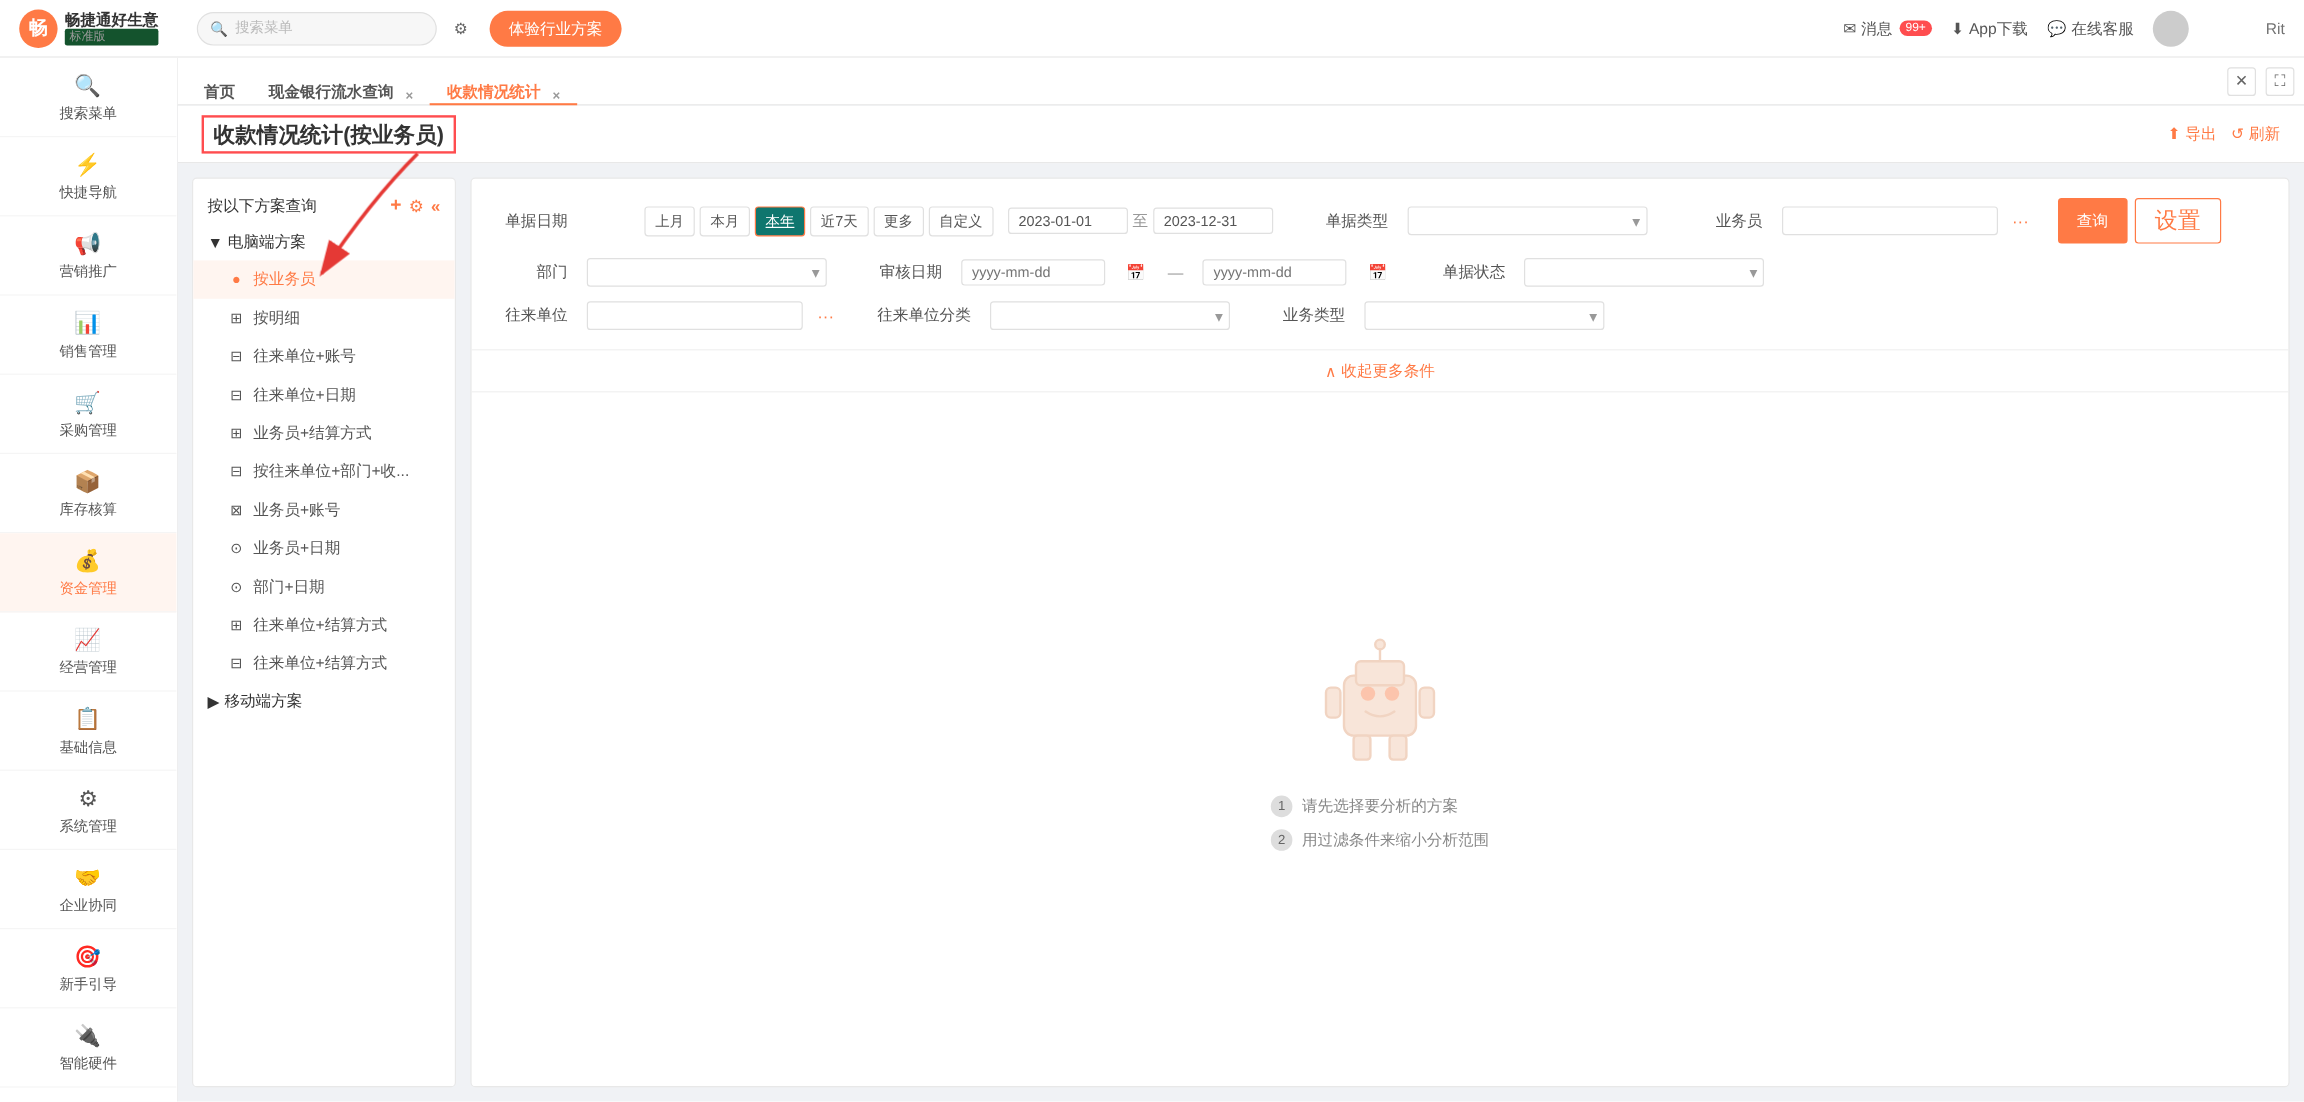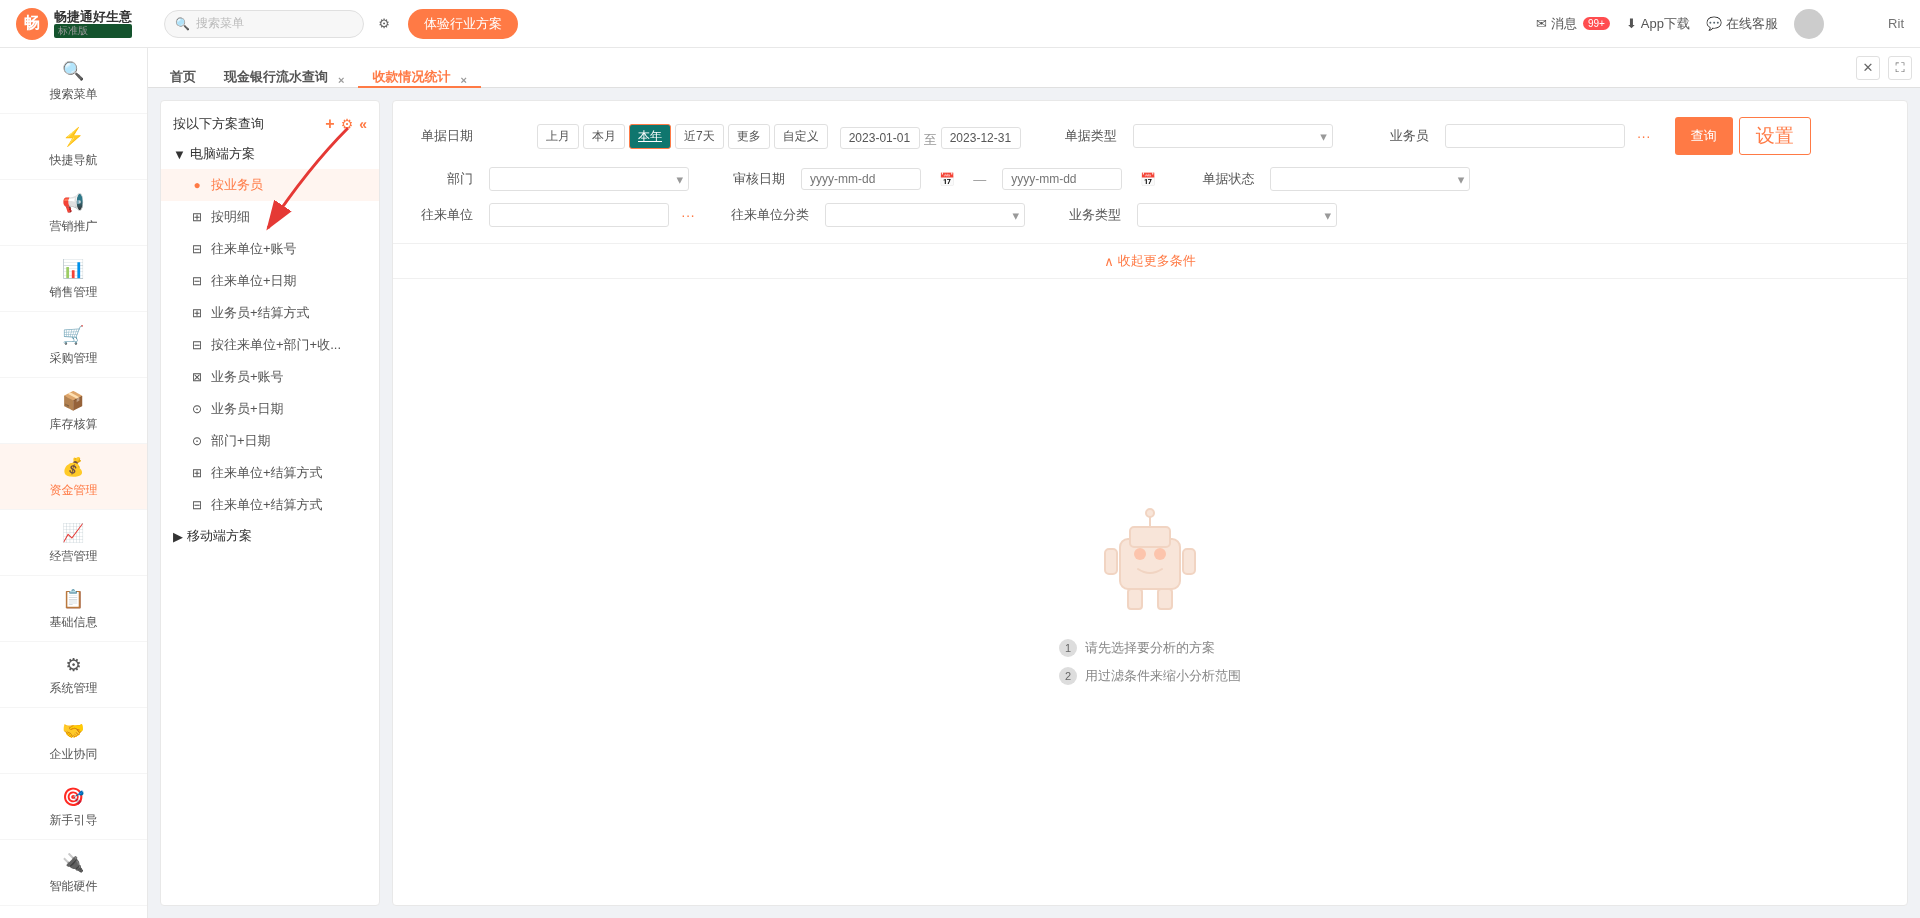--- a/index.html
+++ b/index.html
@@ -304,21 +304,21 @@
     }
     .filter-row:last-child { margin-bottom: 0; }
     .filter-label {
       color: #555;
       font-size: 13px;
       min-width: 60px;
       text-align: right;
     }
     .filter-date-group {
       display: flex;
-      align-items: flex-end;
+      align-items: center;
       gap: 4px;
       padding-left: 48px;
     }
     .date-btn {
       padding: 3px 8px;
       border: 1px solid #e0e0e0;
       border-radius: 3px;
       background: #fff;
       font-size: 12px;
       cursor: pointer;
@@ -329,21 +329,21 @@
       color: #fff;
       border-color: #ff7a45;
       text-decoration: underline;
     }
     .date-input {
       border: 1px solid #e0e0e0;
       border-radius: 3px;
       padding: 3px 8px;
       font-size: 12px;
       color: #555;
-      width: 80px;
+      width: 100px;
     }
     .filter-select {
       border: 1px solid #e0e0e0;
       border-radius: 3px;
       padding: 4px 24px 4px 8px;
       font-size: 12px;
       color: #555;
       background: #fff;
       appearance: none;
       cursor: pointer;
@@ -561,20 +561,33 @@
         <span class="tab-close">×</span>
       </div>
       <div class="tabs-right">
         <div class="tabs-right-btn">✕</div>
         <div class="tabs-right-btn">⛶</div>
       </div>
     </div>
 
     <div class="page-content">
 
+      <div class="page-header">
+        <span class="page-title">收款情况统计(按业务员)</span>
+        <div class="page-header-right">
+          <div class="page-header-btn">
+            <span>⬆</span>
+            <span>导出</span>
+          </div>
+          <div class="page-header-btn">
+            <span>↺</span>
+            <span>刷新</span>
+          </div>
+        </div>
+      </div>
 
       <div class="main-container">
 
         <div class="scheme-panel">
           <div class="scheme-panel-header">
             <span>按以下方案查询</span>
             <div class="scheme-panel-actions">
               <span style="font-size:16px;color:#ff7a45;font-weight:bold;">+</span>
               <span style="color:#ff7a45;">⚙</span>
               <span style="color:#ff7a45;font-weight:bold;">«</span>

